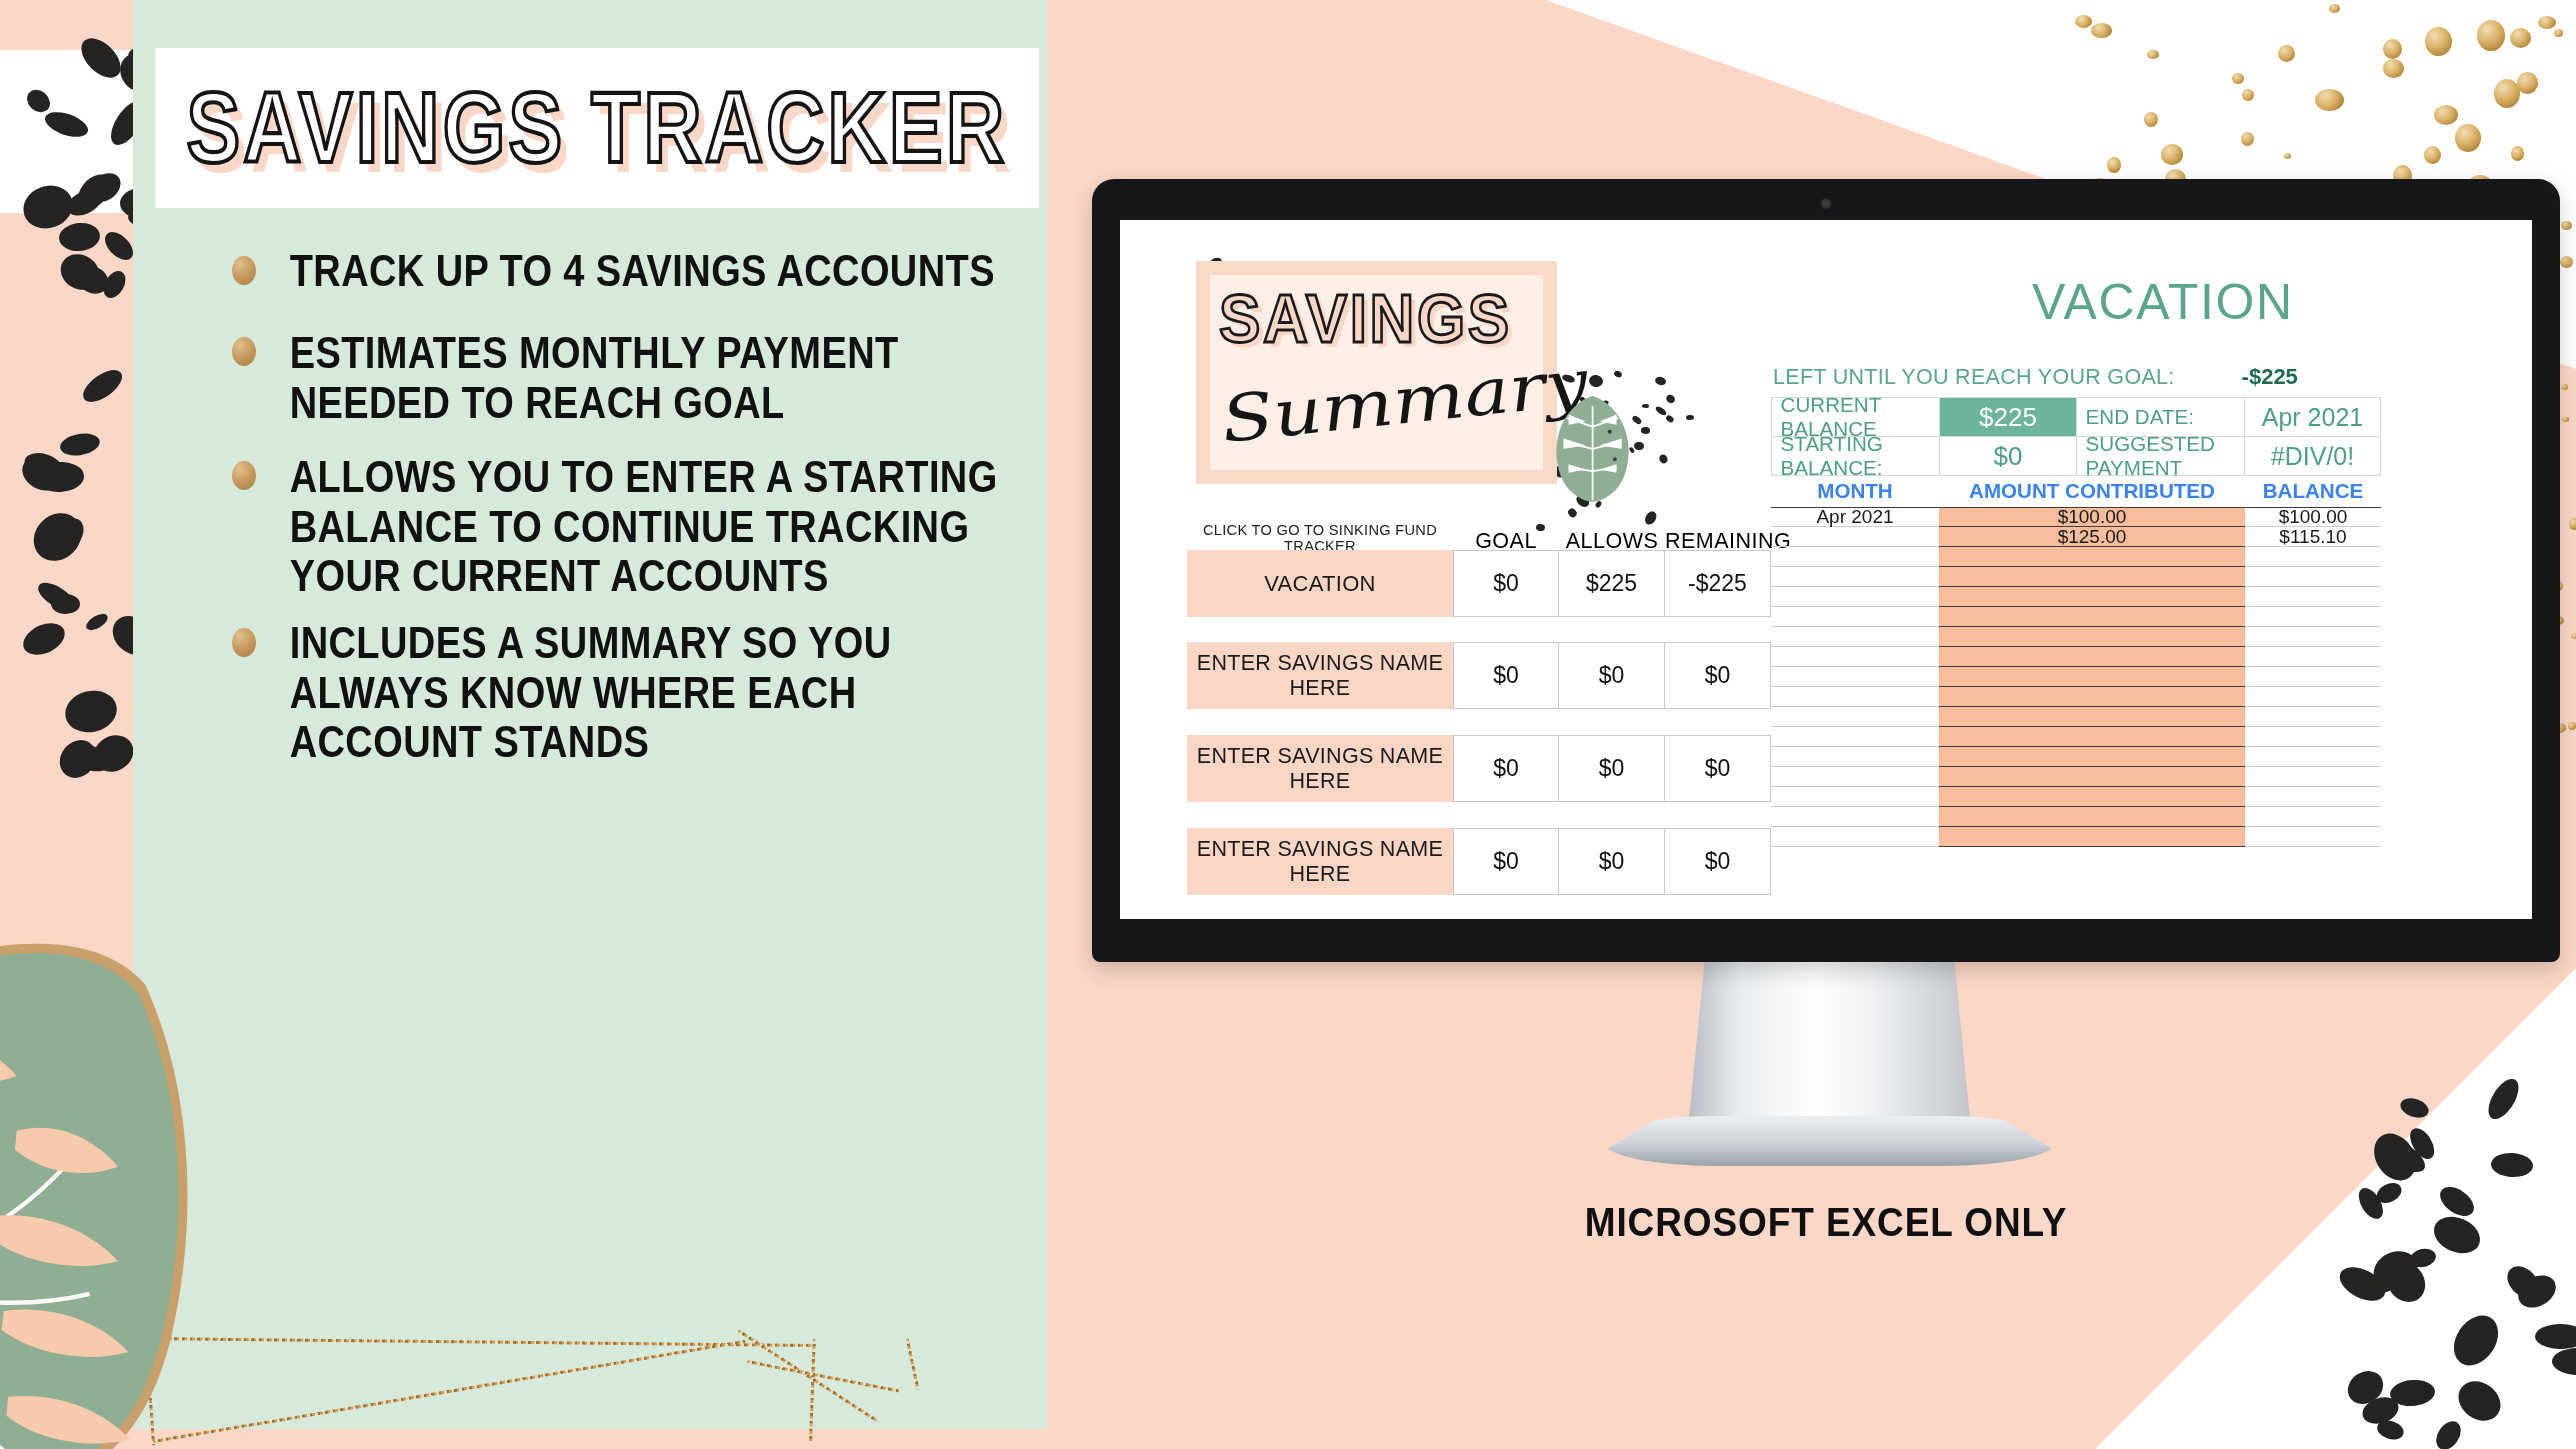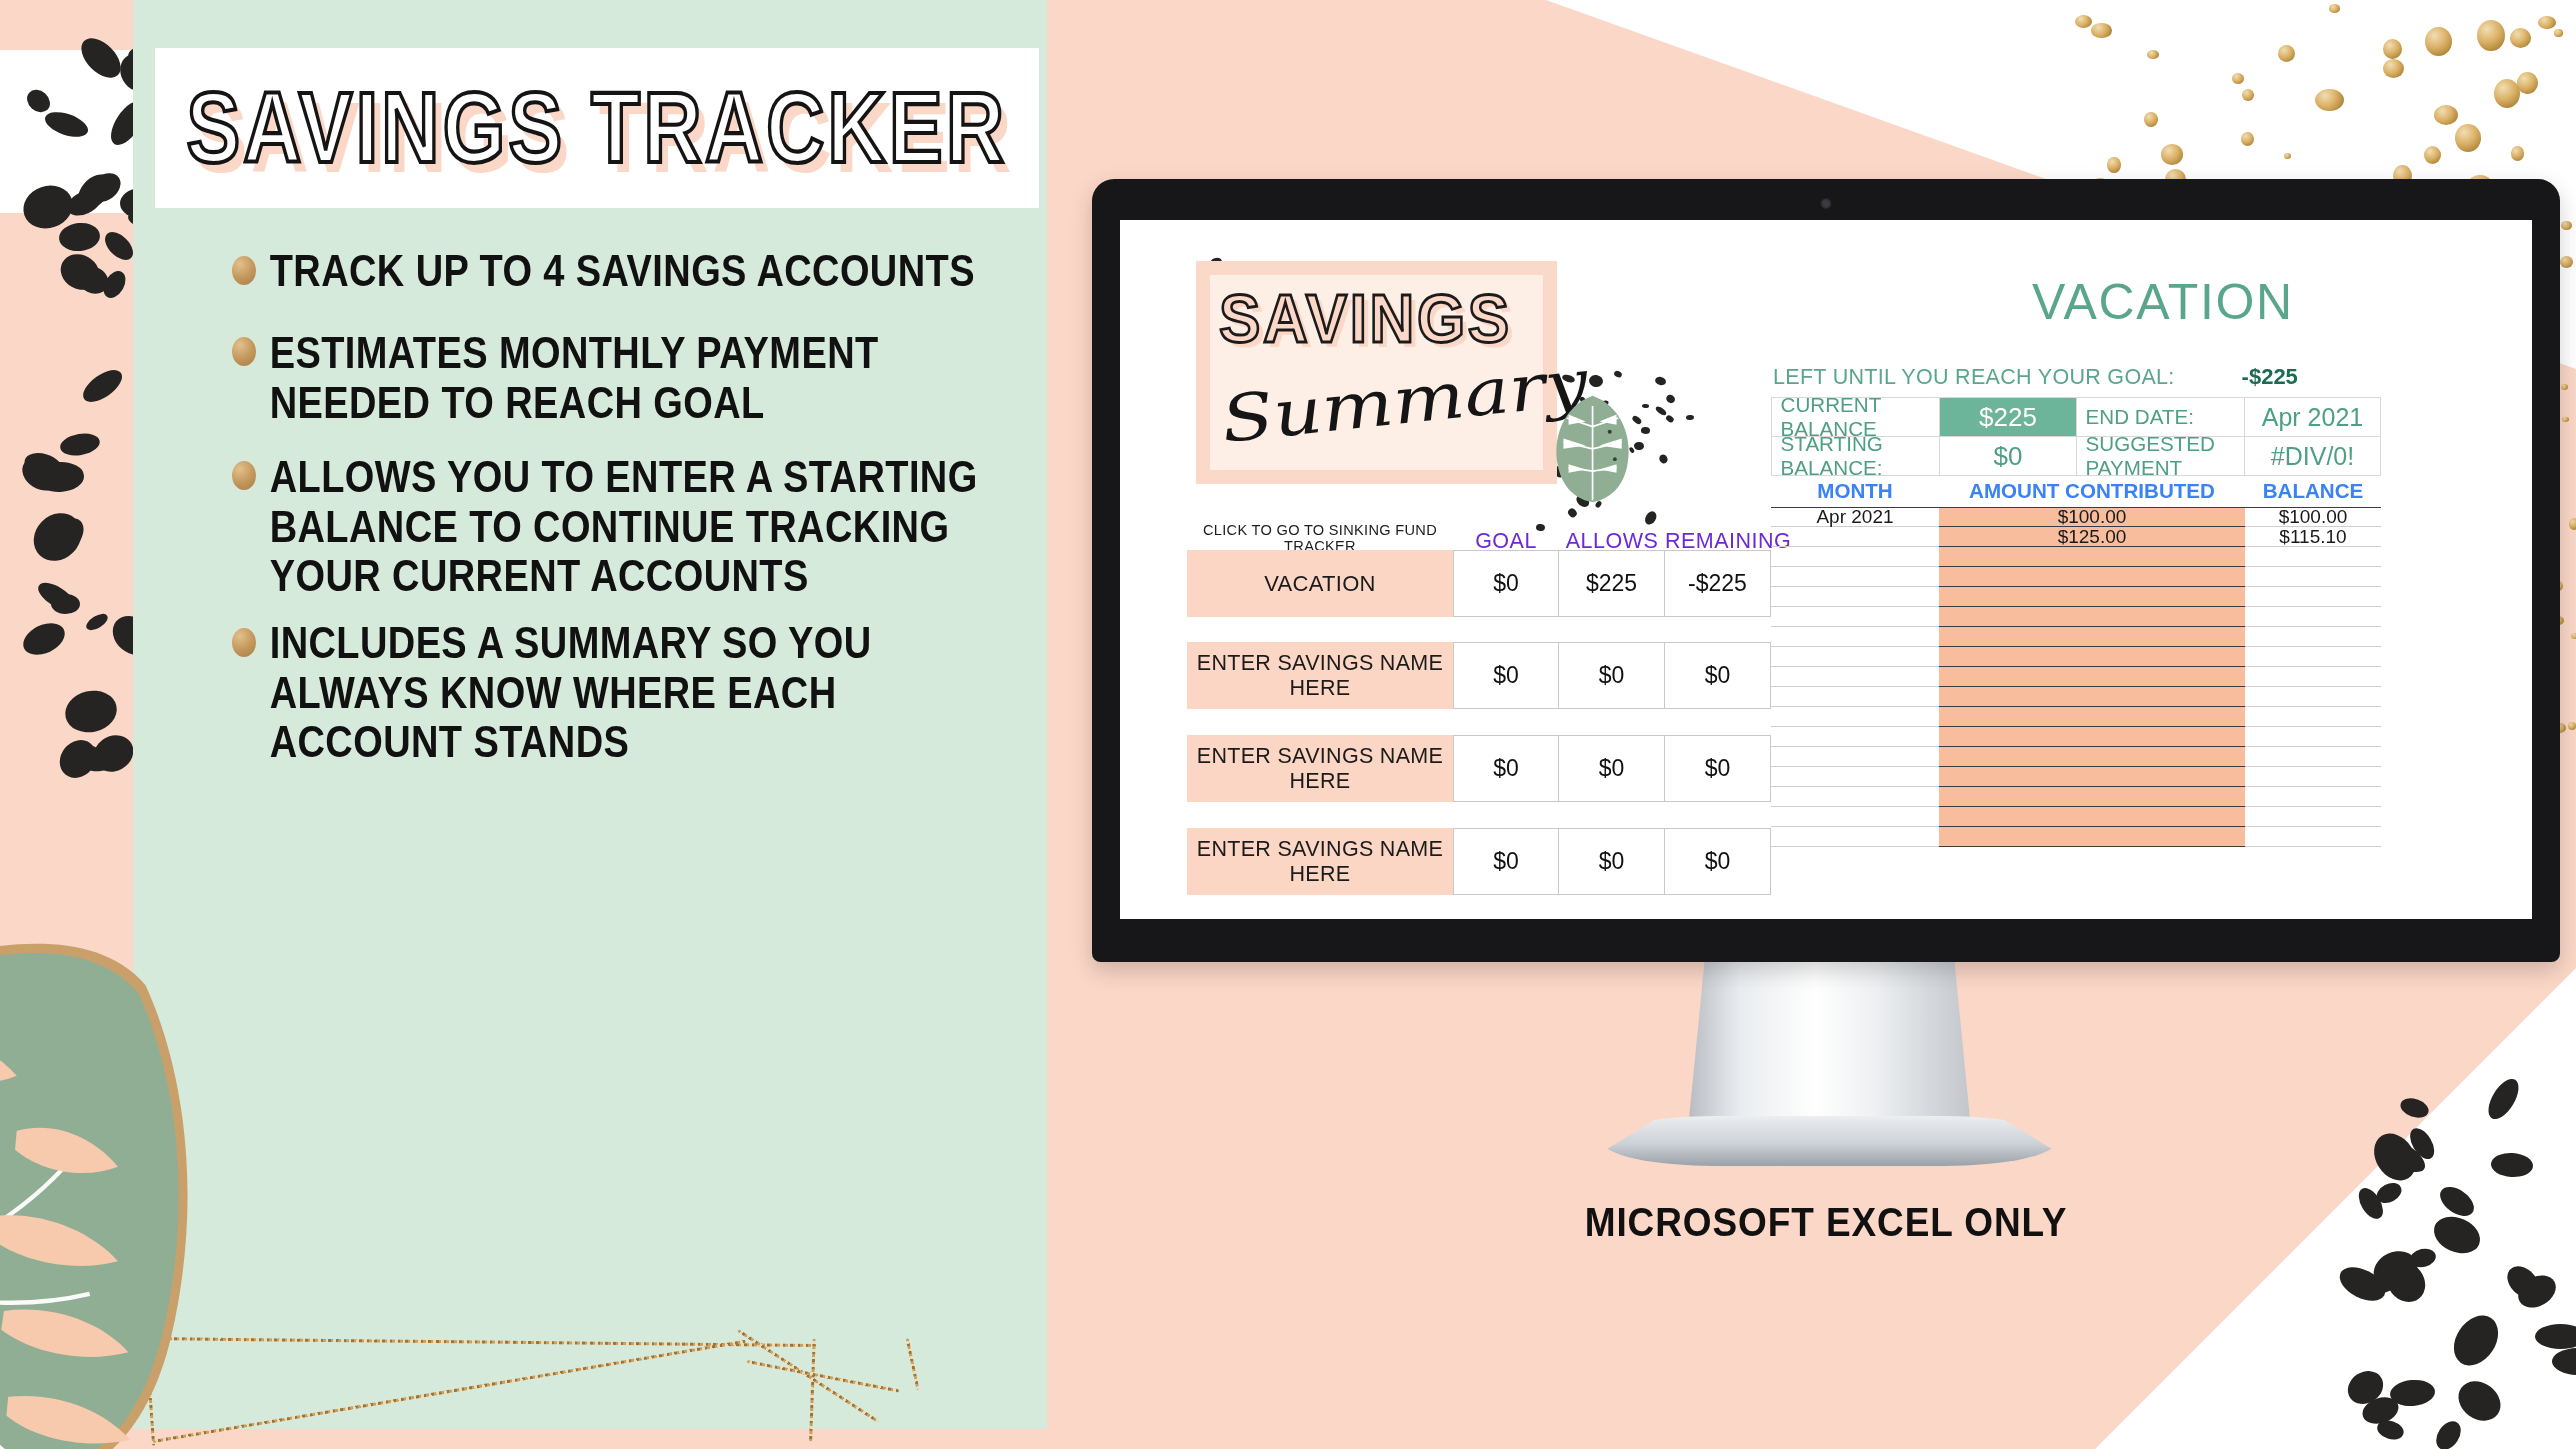--- a/index.html
+++ b/index.html
@@ -69,21 +69,21 @@
     white-space: nowrap;
     transform: scaleY(1.22) scaleX(0.98);
     transform-origin: center;
   }
 
   
   .bullets {
     position: absolute; left: 232px; top: 247px; width: 799px;
   }
   .bullet-row {
-    display: flex; align-items: flex-start; margin-bottom: 39px;
+    display: flex; align-items: flex-start; margin-bottom: 39px; gap: 20px;
   }
   .bullet-dot {
     width: 24px; height: 29px;
     border-radius: 50%;
     background: radial-gradient(circle at 32% 28%, #e3c08c 0%, #c69a5f 48%, #a87c42 100%);
     margin-right: 13.7px; margin-top: 8.6px;
     flex: 0 0 auto;
   }
   .bullet-text {
     font-family: "Liberation Sans", sans-serif;
@@ -198,21 +198,21 @@
   .sum-head {
     position: absolute; left: 67px; top: 302px; width: 592px;
     display: flex; align-items: flex-end;
   }
   .sum-head .h-click {
     width: 266px; text-align: center;
     font-size: 14.6px; letter-spacing: 0.3px; color: #1c1c1c;
   }
   .sum-head .h-col {
     width: 106px; text-align: center;
-    font-size: 21.5px; color: #6d28d9; letter-spacing: 0.5px;
+    font-size: 21.5px; color: #000000; letter-spacing: 0.5px;
   }
   .sum-row {
     position: absolute; left: 67px; width: 592px; height: 67px;
     display: flex;
   }
   .sum-name {
     width: 266px; background: #fbd6c4;
     display: flex; align-items: center; justify-content: center;
     font-size: 22px; color: #1b1b1b; letter-spacing: 0.3px;
     text-align: center;

